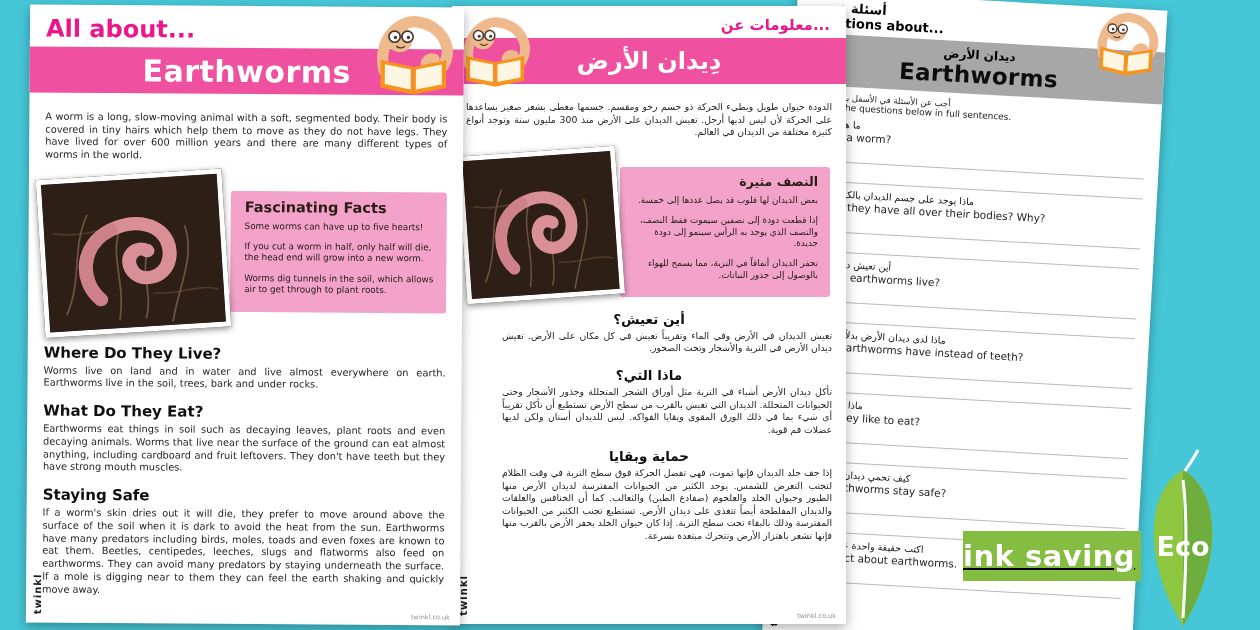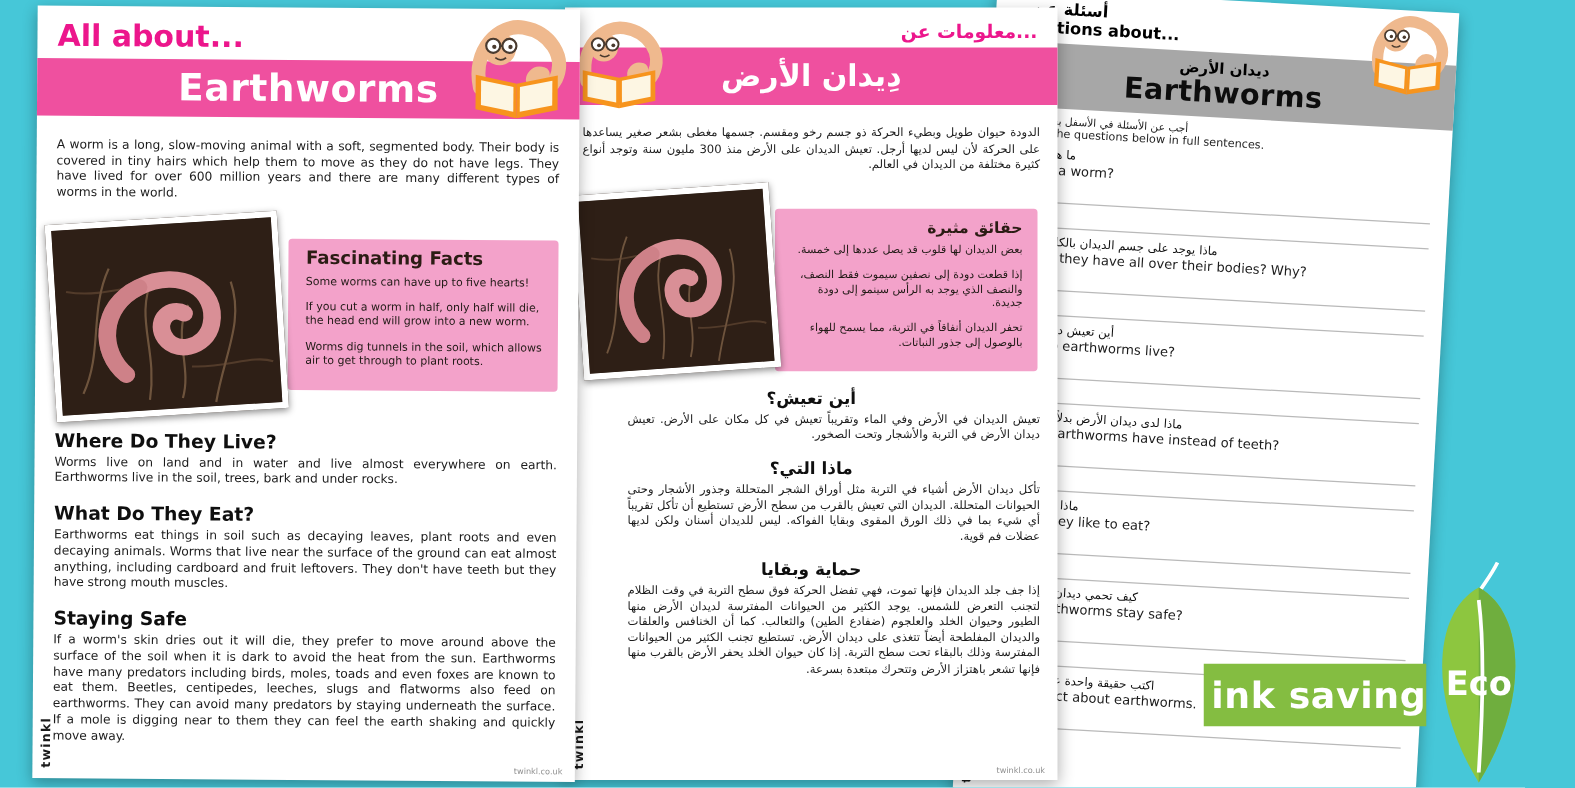--- a/index.html
+++ b/index.html
@@ -61,21 +61,21 @@
   .q-body { padding:6px 14px 0 14px; }
   .q-instr-ar { font-size:8.5px; color:#1c1c1c; direction:rtl; text-align:left; }
   .q-instr-en { font-size:9px; color:#1c1c1c; }
   .q-item { margin-top:6px; }
   .q-ar { font-size:9.5px; color:#111; direction:rtl; text-align:left; }
   .q-en { font-size:10.5px; color:#1c1c1c; margin-top:1px; }
   .answer-line { height:19px; border-bottom:1.4px solid #b9b9b9; }
 
   
   .ink-bar { position:absolute; left:963px; top:531px; width:178px; height:50px; background:#84bd41;
-             display:flex; align-items:center; justify-content:flex-end; z-index:6; }
+             display:flex; align-items:center; justify-content:flex-start; z-index:6;text-decoration:underline; }
   .ink-bar span { color:#fff; font-size:29px; font-weight:600; letter-spacing:.5px; }
   .eco-leaf { position:absolute; left:1136px; top:448px; width:94px; height:182px; z-index:7; }
 </style>
 </head>
 <body>
 
 <div class="stage">
 
   <div class="page page-q">
     <div class="q-head">
@@ -174,21 +174,21 @@
         <div class="photo photo-ar">
           <svg viewBox="0 0 100 90" preserveAspectRatio="none">
             <rect width="100" height="90" fill="#2e1f16"></rect>
             <path d="M10,80 C20,60 15,40 25,20 M40,85 C45,60 35,45 45,25 M70,88 C75,65 85,50 80,30 M55,85 C60,70 52,55 60,40" stroke="#8a6b4f" stroke-width="1" fill="none" opacity=".7"></path>
             <path d="M5,30 C25,35 40,25 60,30 M60,70 C75,72 88,66 97,70" stroke="#6b4f38" stroke-width="1" fill="none" opacity=".6"></path>
             <path d="M30,72 C18,60 20,38 38,30 C58,21 74,34 70,50 C67,62 52,64 48,54 C45,46 52,40 58,44" fill="none" stroke="#d98f96" stroke-width="8" stroke-linecap="round"></path>
             <path d="M30,72 C18,60 20,38 38,30" fill="none" stroke="#c27078" stroke-width="8" stroke-linecap="round" opacity=".45"></path>
           </svg>
         </div>
         <div class="facts-box facts-box-ar">
-          <div class="facts-title facts-title-ar">حقائق مثيرة</div>
+          <div class="facts-title facts-title-ar">النصف مثيرة</div>
           <p class="fact fact-ar">بعض الديدان لها قلوب قد يصل عددها إلى خمسة.</p>
           <p class="fact fact-ar">إذا قطعت دودة إلى نصفين سيموت فقط النصف، والنصف الذي يوجد به الرأس سينمو إلى دودة جديدة.</p>
           <p class="fact fact-ar">تحفر الديدان أنفاقاً في التربة، مما يسمح للهواء بالوصول إلى جذور النباتات.</p>
         </div>
       </div>
       <div class="section section-ar">
         <h3>أين تعيش؟</h3>
         <p>تعيش الديدان في الأرض وفي الماء وتقريباً تعيش في كل مكان على الأرض. تعيش ديدان الأرض في التربة والأشجار وتحت الصخور.</p>
       </div>
       <div class="section section-ar">

